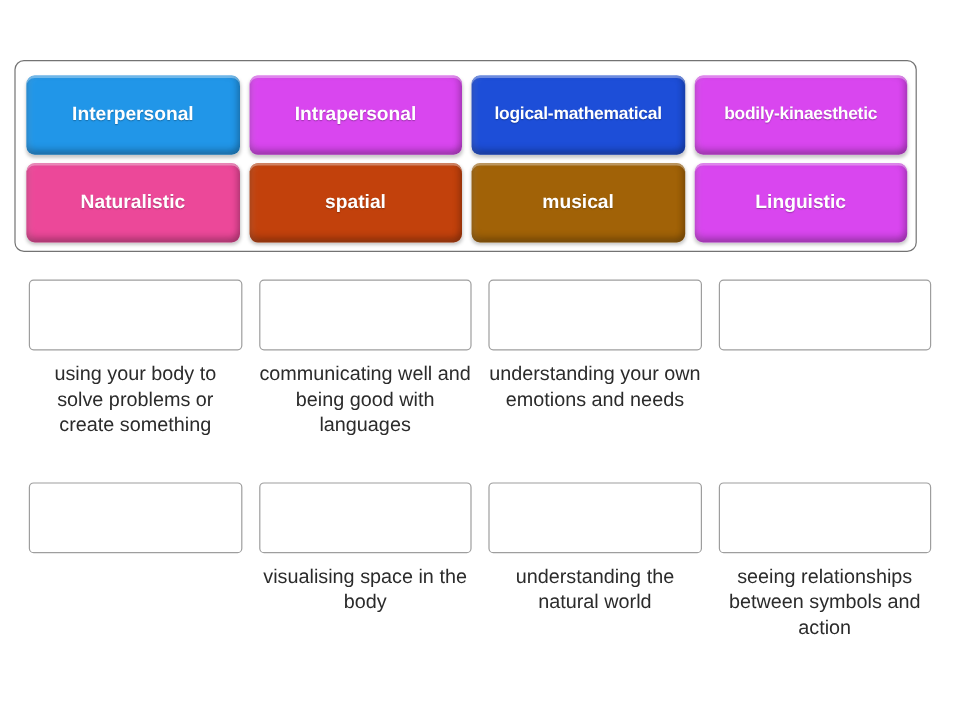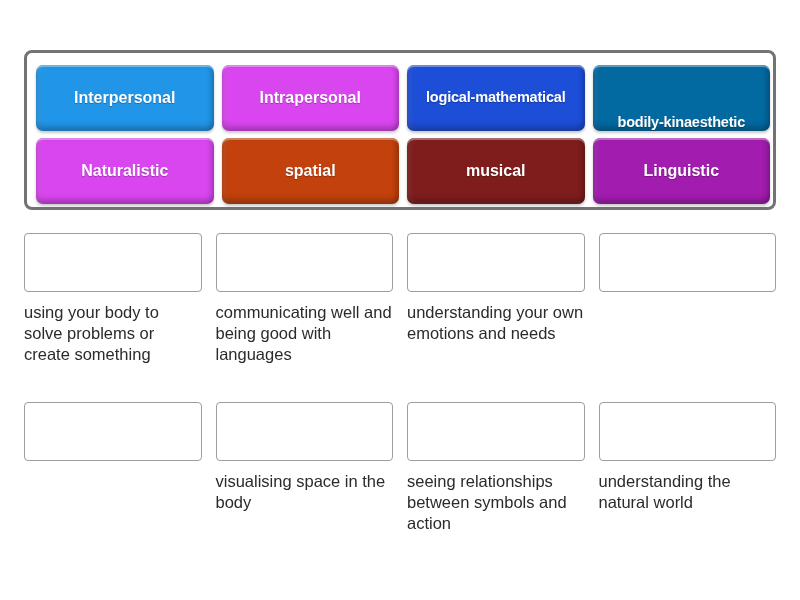--- a/index.html
+++ b/index.html
@@ -12,27 +12,27 @@
     height: 600px;
     background: #ffffff;
     font-family: "Liberation Sans", sans-serif;
     overflow: hidden;
     position: relative;
   }
 
   
   #tile-tray {
     position: absolute;
-    left: 24px;
+    left: 12px;
     top: 50px;
     width: 752px;
     height: 160px;
     box-sizing: border-box;
     background: #ffffff;
-    border: 3px solid #737373;
+    border: 1px solid #737373;
     border-radius: 8px;
   }
 
   .tile-row {
     position: absolute;
     left: 9px;
     width: 734px;
     height: 66px;
     display: flex;
     gap: 8px;
@@ -107,56 +107,57 @@
     height: 59px;
     box-sizing: border-box;
     background: #ffffff;
     border: 1px solid #9e9e9e;
     border-radius: 4px;
   }
 
   .dropzone-caption {
     margin-top: 10px;
     width: 100%;
+    text-align: center;
     color: #2b2b2b;
     font-size: 16.5px;
     line-height: 1.26;
     font-weight: normal;
   }
 </style>
 </head>
 <body>
 
 <div id="tile-tray">
   <div class="tile-row row-1">
     <div class="tile" style="background: rgb(33, 150, 232); box-shadow: rgba(0, 0, 0, 0.22) 0px 2px 3px;">
       <span class="tile-label">Interpersonal</span>
     </div>
     <div class="tile" style="background: #d946ef; box-shadow: rgba(0, 0, 0, 0.22) 0px 2px 3px;">
       <span class="tile-label">Intrapersonal</span>
     </div>
     <div class="tile" style="background: #1d4ed8; box-shadow: rgba(0, 0, 0, 0.22) 0px 2px 3px;">
       <span class="tile-label shrink">logical-mathematical</span>
     </div>
-    <div class="tile" style="background: #0369a1; box-shadow: rgba(0, 0, 0, 0.22) 0px 2px 3px; align-items: flex-end;">
+    <div class="tile" style="background: #d946ef; box-shadow: rgba(0, 0, 0, 0.22) 0px 2px 3px;">
       <span class="tile-label shrink">bodily-kinaesthetic</span>
     </div>
   </div>
 
   <div class="tile-row row-2">
-    <div class="tile" style="background: #d946ef; box-shadow: rgba(0, 0, 0, 0.22) 0px 2px 3px;">
+    <div class="tile" style="background: #ec4899; box-shadow: rgba(0, 0, 0, 0.22) 0px 2px 3px;">
       <span class="tile-label">Naturalistic</span>
     </div>
     <div class="tile" style="background: #c2410c; box-shadow: rgba(0, 0, 0, 0.22) 0px 2px 3px;">
       <span class="tile-label">spatial</span>
     </div>
-    <div class="tile" style="background: #7f1d1d; box-shadow: rgba(0, 0, 0, 0.22) 0px 2px 3px;">
+    <div class="tile" style="background: #a16207; box-shadow: rgba(0, 0, 0, 0.22) 0px 2px 3px;">
       <span class="tile-label">musical</span>
     </div>
-    <div class="tile" style="background: #a21caf; box-shadow: rgba(0, 0, 0, 0.22) 0px 2px 3px;">
+    <div class="tile" style="background: #d946ef; box-shadow: rgba(0, 0, 0, 0.22) 0px 2px 3px;">
       <span class="tile-label">Linguistic</span>
     </div>
   </div>
 </div>
 
 <div class="dropzone-row zrow-1">
   <div class="dropzone-cell">
     <div class="dropzone-box"></div>
     <div class="dropzone-caption">using your body to solve problems or create something</div>
   </div>
@@ -176,19 +177,19 @@
 <div class="dropzone-row zrow-2">
   <div class="dropzone-cell">
     <div class="dropzone-box"></div>
   </div>
   <div class="dropzone-cell">
     <div class="dropzone-box"></div>
     <div class="dropzone-caption">visualising space in the body</div>
   </div>
   <div class="dropzone-cell">
     <div class="dropzone-box"></div>
-    <div class="dropzone-caption">seeing relationships between symbols and action</div>
+    <div class="dropzone-caption">understanding the natural world</div>
   </div>
   <div class="dropzone-cell">
     <div class="dropzone-box"></div>
-    <div class="dropzone-caption">understanding the natural world</div>
+    <div class="dropzone-caption">seeing relationships between symbols and action</div>
   </div>
 </div>
 
 </body></html>

